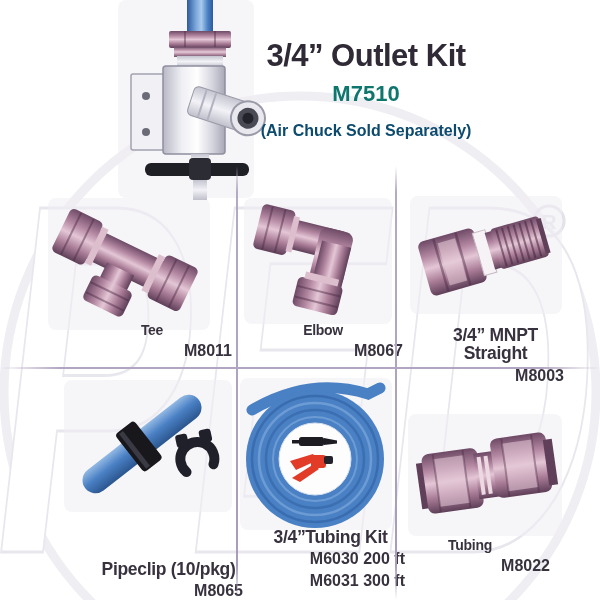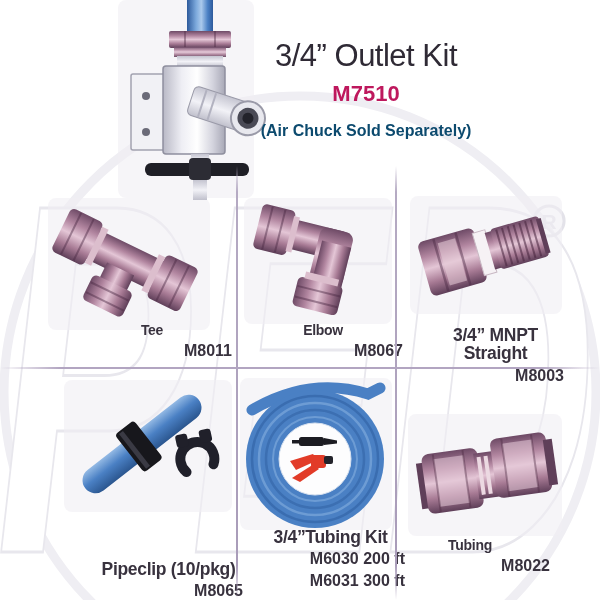--- a/index.html
+++ b/index.html
@@ -11,22 +11,22 @@
   #watermark-svg{position:absolute;left:0;top:0;z-index:0;}
   
   .photo-bg{position:absolute;background:rgba(240,239,243,0.6);border-radius:8px;z-index:1;}
   
   .vline{position:absolute;width:2px;background:linear-gradient(to bottom,rgba(181,170,195,0),#b5aac3 6%,#a99cb9 92%,rgba(181,170,195,0));z-index:3;}
   .hline{position:absolute;height:2px;background:linear-gradient(to right,rgba(181,170,195,0),#b2a5c1 10%,#b2a5c1 90%,rgba(181,170,195,0));z-index:3;}
   
   .art{position:absolute;z-index:2;}
   
   #title-block{position:absolute;left:230px;top:38px;width:272px;text-align:center;z-index:2;}
-  .title-main{font-size:31px;font-weight:normal;letter-spacing:-0.5px;color:#2f2a35;}
-  .title-model{font-size:22px;font-weight:bold;margin-top:7px;color:#be185d;}
+  .title-main{font-size:31px;font-weight:bold;letter-spacing:-0.5px;color:#2f2a35;}
+  .title-model{font-size:22px;font-weight:bold;margin-top:7px;color:#0f766e;}
   .title-note{font-size:16px;font-weight:bold;margin-top:15px;color:#0c4a6e;}
   
   .cell-label{position:absolute;text-align:center;z-index:2;color:#38323e;}
   .pname{font-size:14px;font-weight:bold;line-height:1.05;letter-spacing:-0.3px;}
   .pname.small{font-size:17.5px;padding-left:31px;}
   .pmodel{font-size:16px;font-weight:bold;line-height:1.3;margin-top:3px;text-align:right;}
   .pmodel.tight{margin-top:2px;line-height:1.35;}
 </style>
 </head>
 <body>

